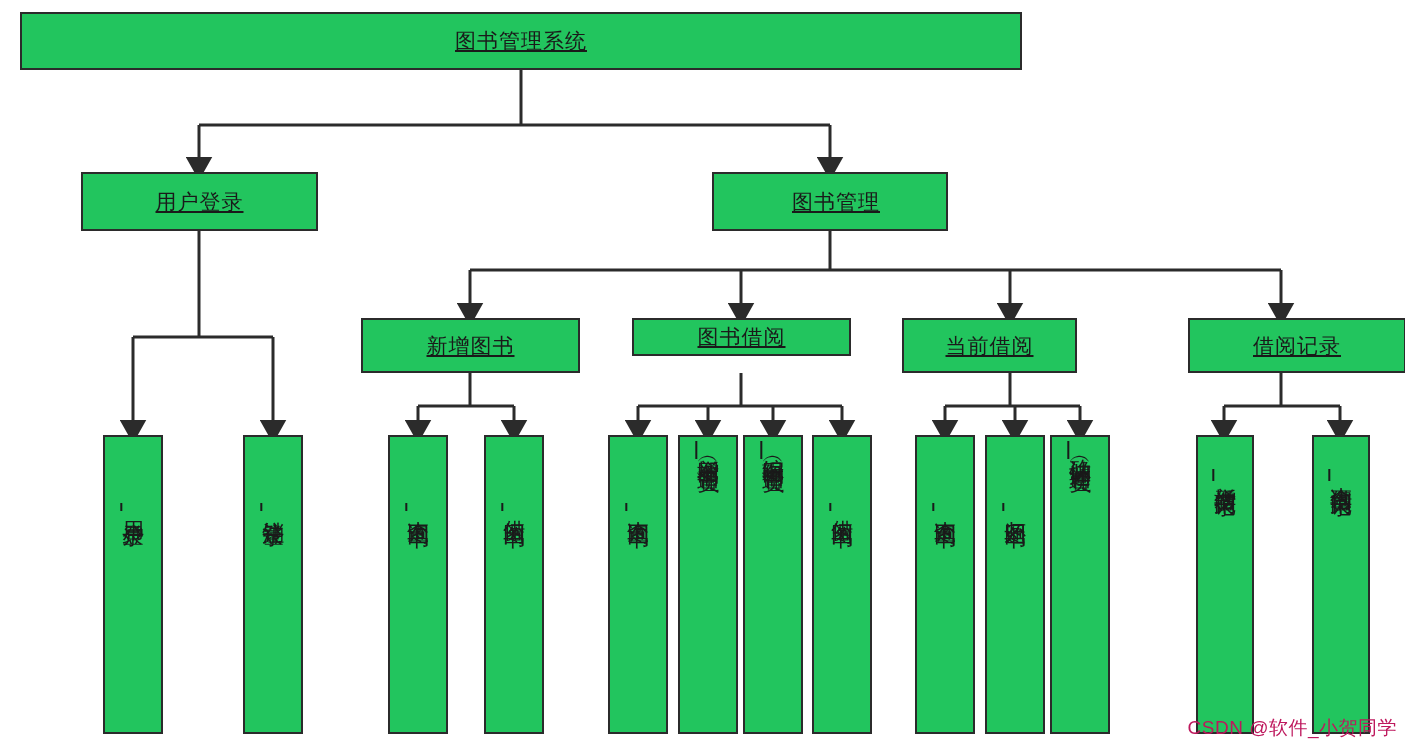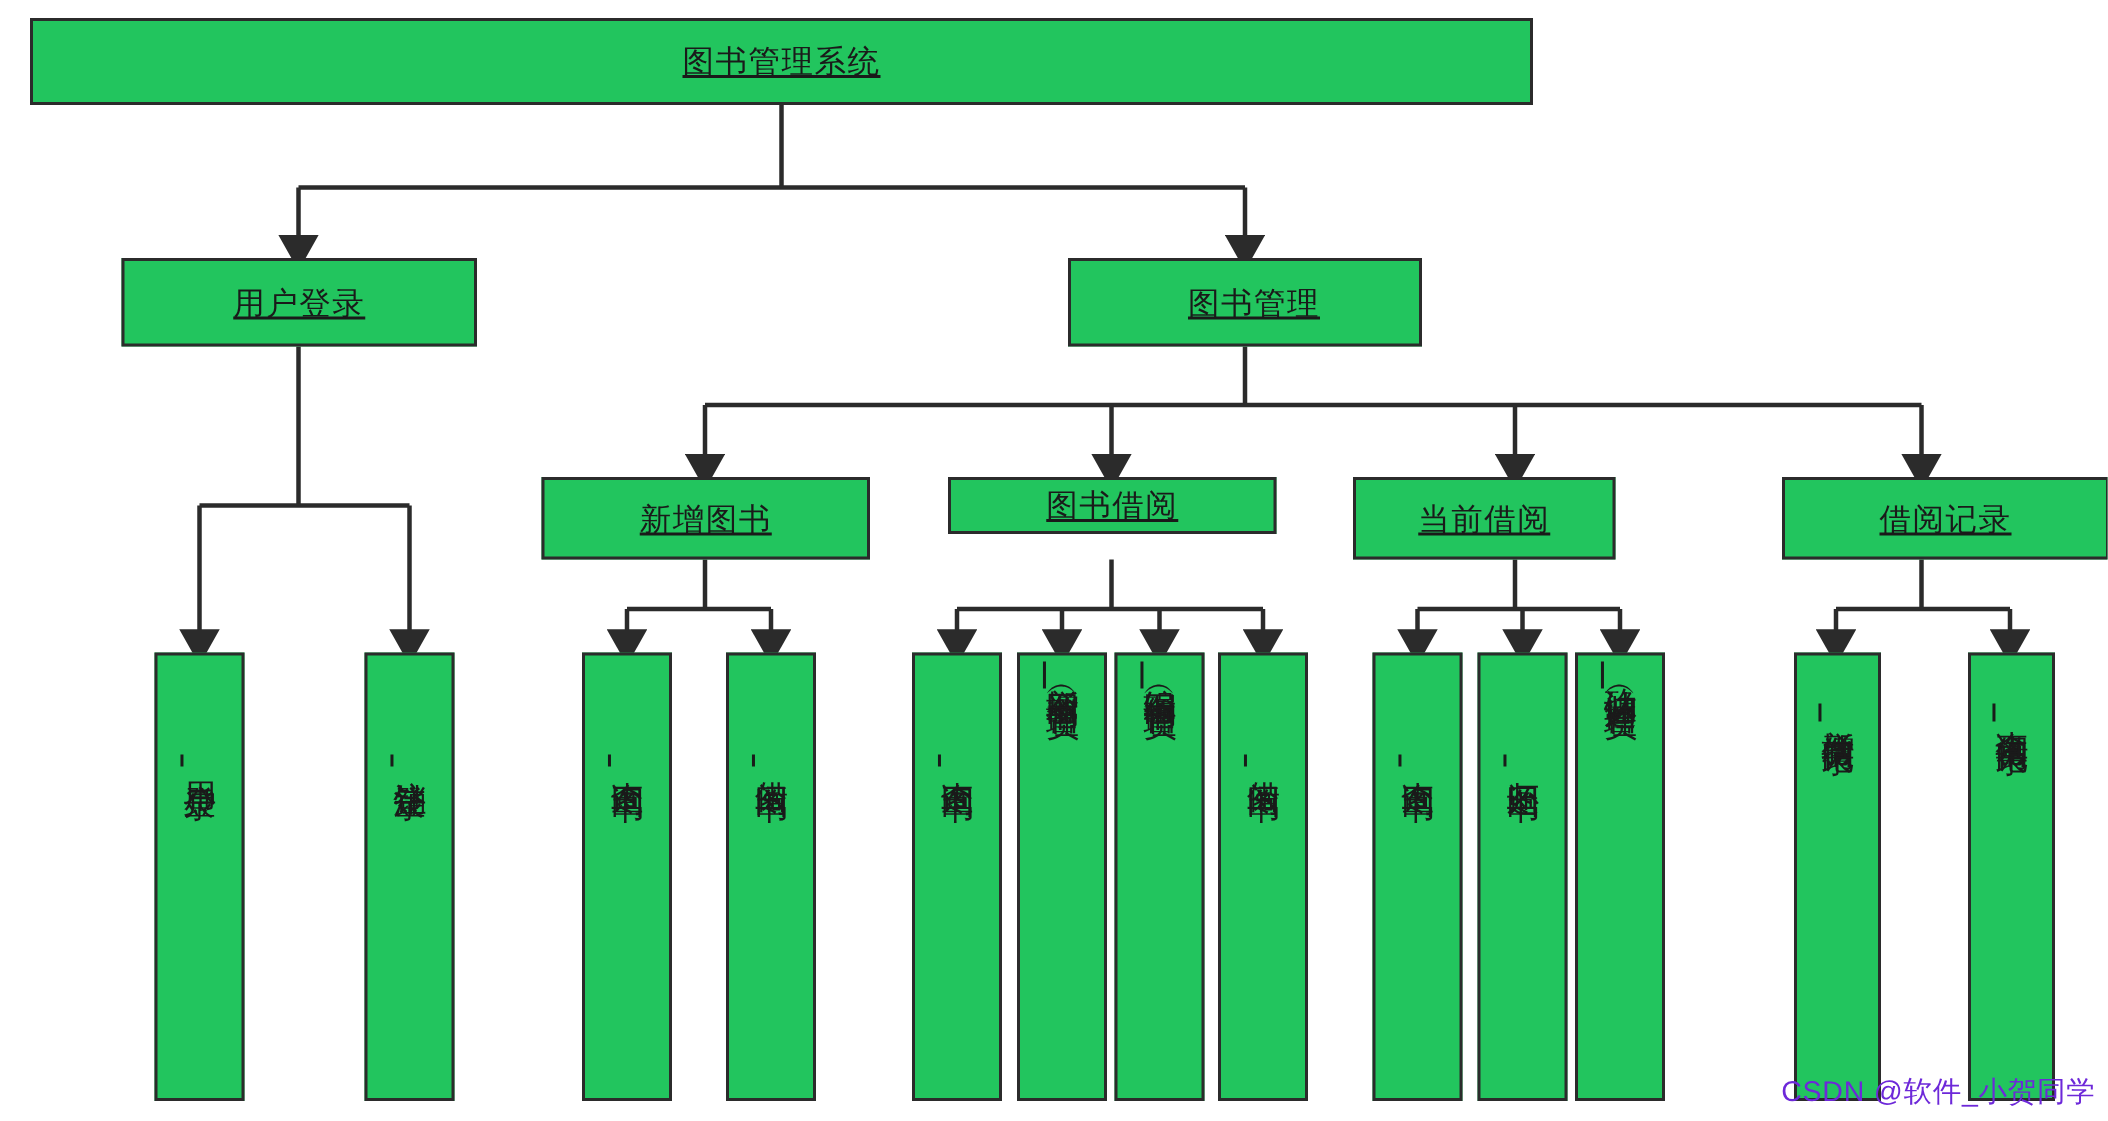--- a/index.html
+++ b/index.html
@@ -56,21 +56,21 @@
     line-height: 1.12;
     letter-spacing: 2px;
     white-space: nowrap;
     color: #1a1a1a;
   }
   #watermark {
     position: absolute;
     right: 8px;
     bottom: 6px;
     font-size: 19px;
-    color: #6d28d9;
+    color: #be185d;
     letter-spacing: 0.5px;
     white-space: nowrap;
     user-select: none;
     margin-top: 12px;
   }
 </style>
 </head>
 <body>
 
 <div id="diagram-root">

